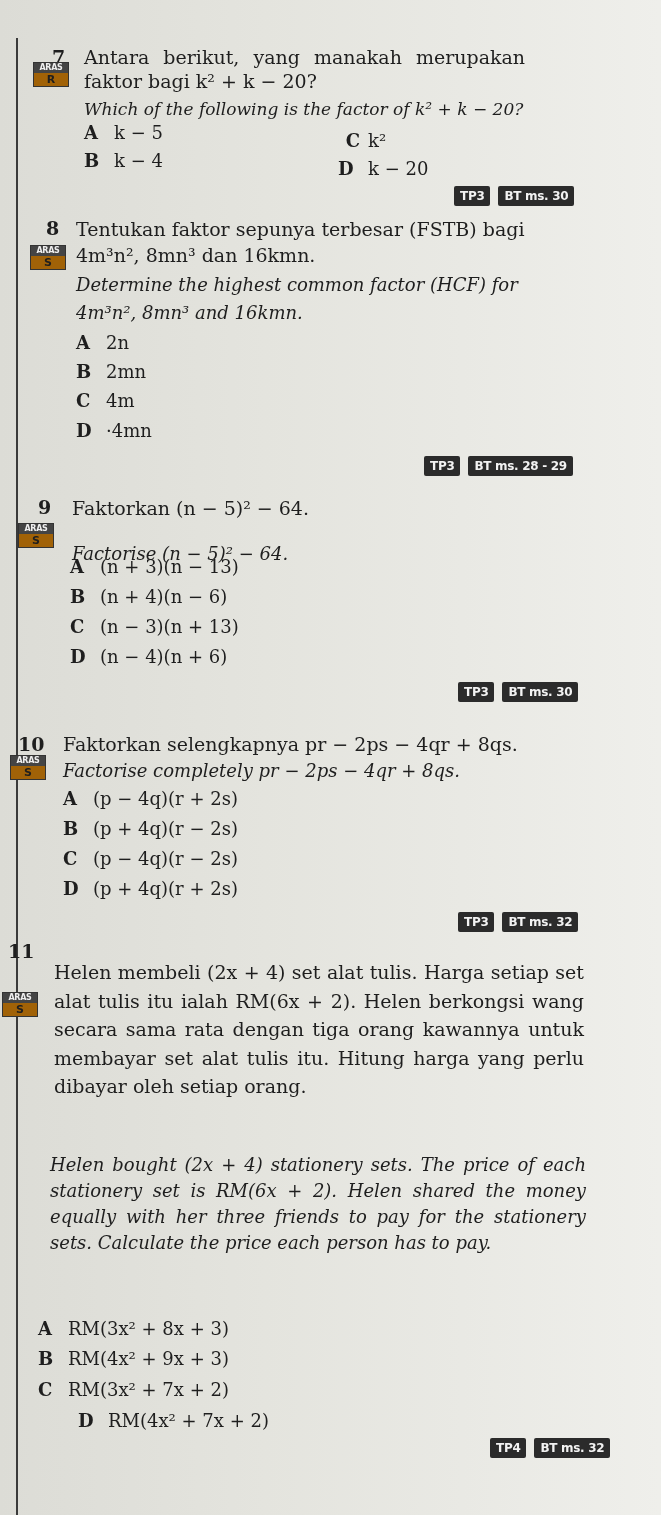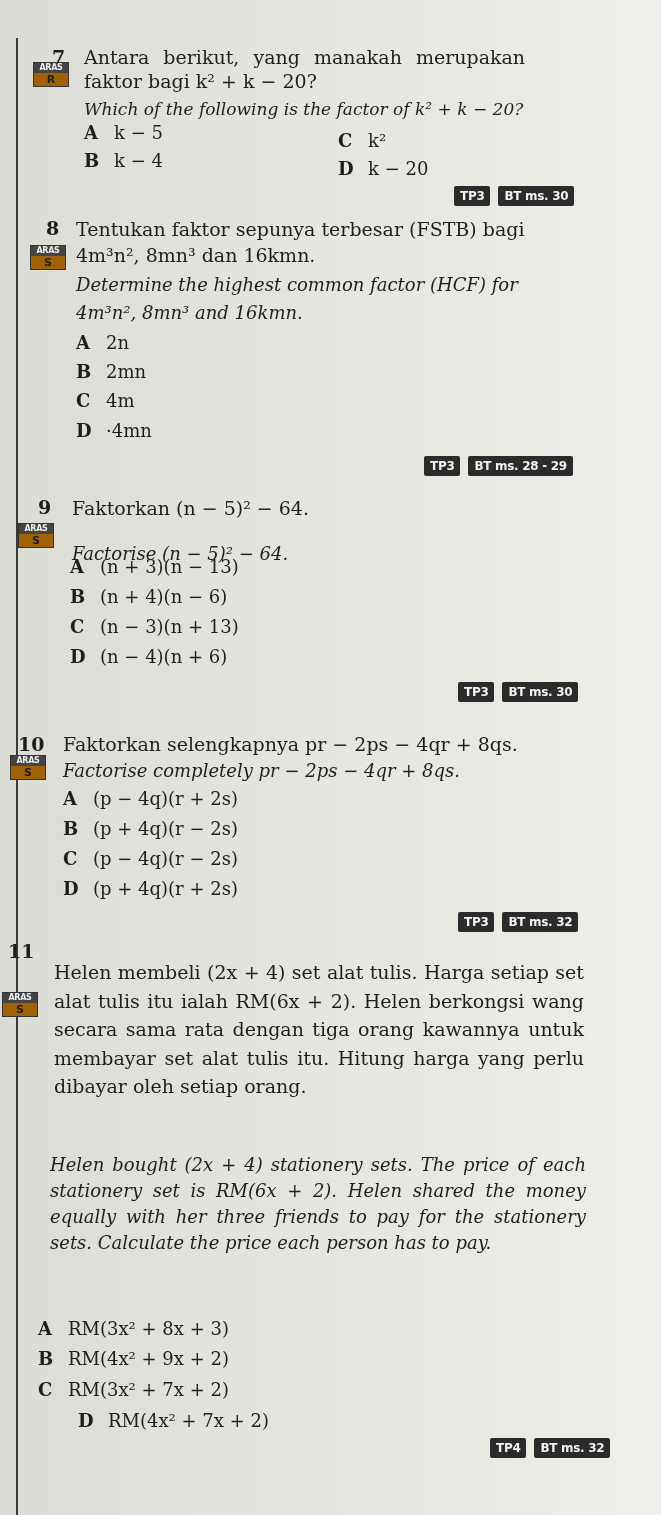--- a/index.html
+++ b/index.html
@@ -41,21 +41,21 @@
   <span class="qnum" style="left:52px;top:46px;">7</span>
   <div class="aras" style="left:33px;top:62px;">
     <div class="top">ARAS</div>
     <div class="lvl">R</div>
   </div>
   <span class="line ms" style="left:84px;top:46px;word-spacing:8px;">Antara berikut, yang manakah merupakan</span>
   <span class="line ms" style="left:84px;top:70px;">faktor bagi k² + k − 20?</span>
   <span class="line en" style="left:84px;top:99px;font-size:17px;">Which of the following is the factor of k² + k − 20?</span>
   <div class="opt" style="left:84px;top:122px;"><span class="l">A</span><span>k − 5</span></div>
   <div class="opt" style="left:84px;top:150px;"><span class="l">B</span><span>k − 4</span></div>
-  <div class="opt" style="left:338px;top:130px;"><span class="l">C</span><span>k²</span></div>
+  <div class="opt" style="left:338px;top:130px;text-align:center;"><span class="l">C</span><span>k²</span></div>
   <div class="opt" style="left:338px;top:158px;"><span class="l">D</span><span>k − 20</span></div>
   <div class="badges" style="left:454px;top:186px;">
     <span class="badge">TP3</span>
     <span class="badge">BT ms. 30</span>
   </div>
 </div>
 
 <div class="q" style="top:0;">
   <span class="qnum" style="left:46px;top:217px;">8</span>
   <div class="aras" style="left:30px;top:245px;">
@@ -114,20 +114,20 @@
 
 <div class="q" style="top:0;">
   <span class="qnum" style="left:8px;top:940px;">11</span>
   <div class="aras" style="left:2px;top:992px;">
     <div class="top">ARAS</div>
     <div class="lvl">S</div>
   </div>
   <div class="para" style="left:54px;top:958px;width:530px;line-height:28.5px;">Helen membeli (2x + 4) set alat tulis. Harga setiap set alat tulis itu ialah RM(6x + 2). Helen berkongsi wang secara sama rata dengan tiga orang kawannya untuk membayar set alat tulis itu. Hitung harga yang perlu dibayar oleh setiap orang.</div>
   <div class="para en" style="left:50px;top:1152px;width:536px;">Helen bought (2x + 4) stationery sets. The price of each stationery set is RM(6x + 2). Helen shared the money equally with her three friends to pay for the stationery sets. Calculate the price each person has to pay.</div>
   <div class="opt" style="left:38px;top:1318px;"><span class="l">A</span><span>RM(3x² + 8x + 3)</span></div>
-  <div class="opt" style="left:38px;top:1348px;"><span class="l">B</span><span>RM(4x² + 9x + 2)</span></div>
+  <div class="opt" style="left:38px;top:1348px;"><span class="l">B</span><span>RM(4x² + 9x + 3)</span></div>
   <div class="opt" style="left:38px;top:1379px;"><span class="l">C</span><span>RM(3x² + 7x + 2)</span></div>
   <div class="opt" style="left:54px;top:1410px;margin-left:24px;"><span class="l">D</span><span>RM(4x² + 7x + 2)</span></div>
   <div class="badges" style="left:462px;top:1438px;margin-left:28px;">
     <span class="badge">TP4</span>
     <span class="badge">BT ms. 32</span>
   </div>
 </div>
 
 </body></html>

